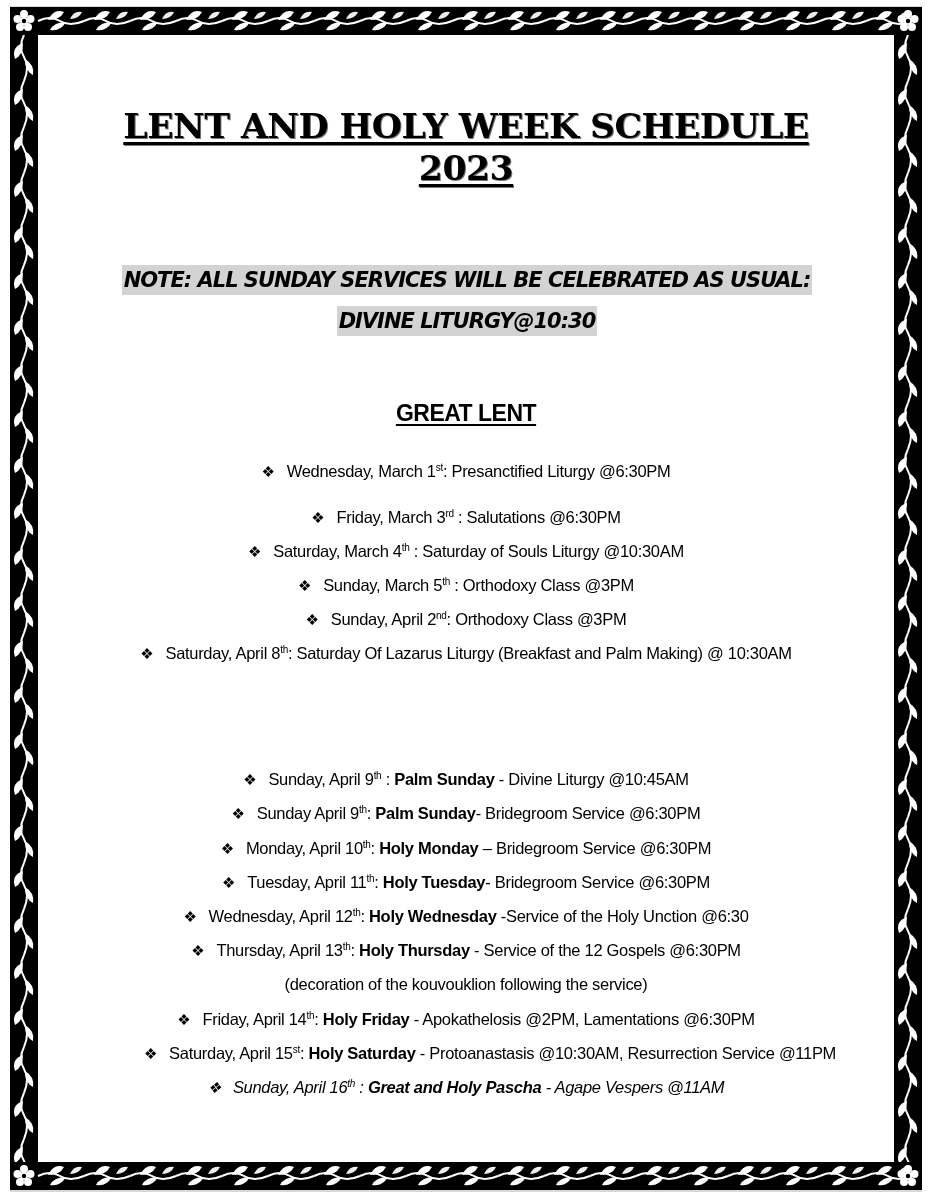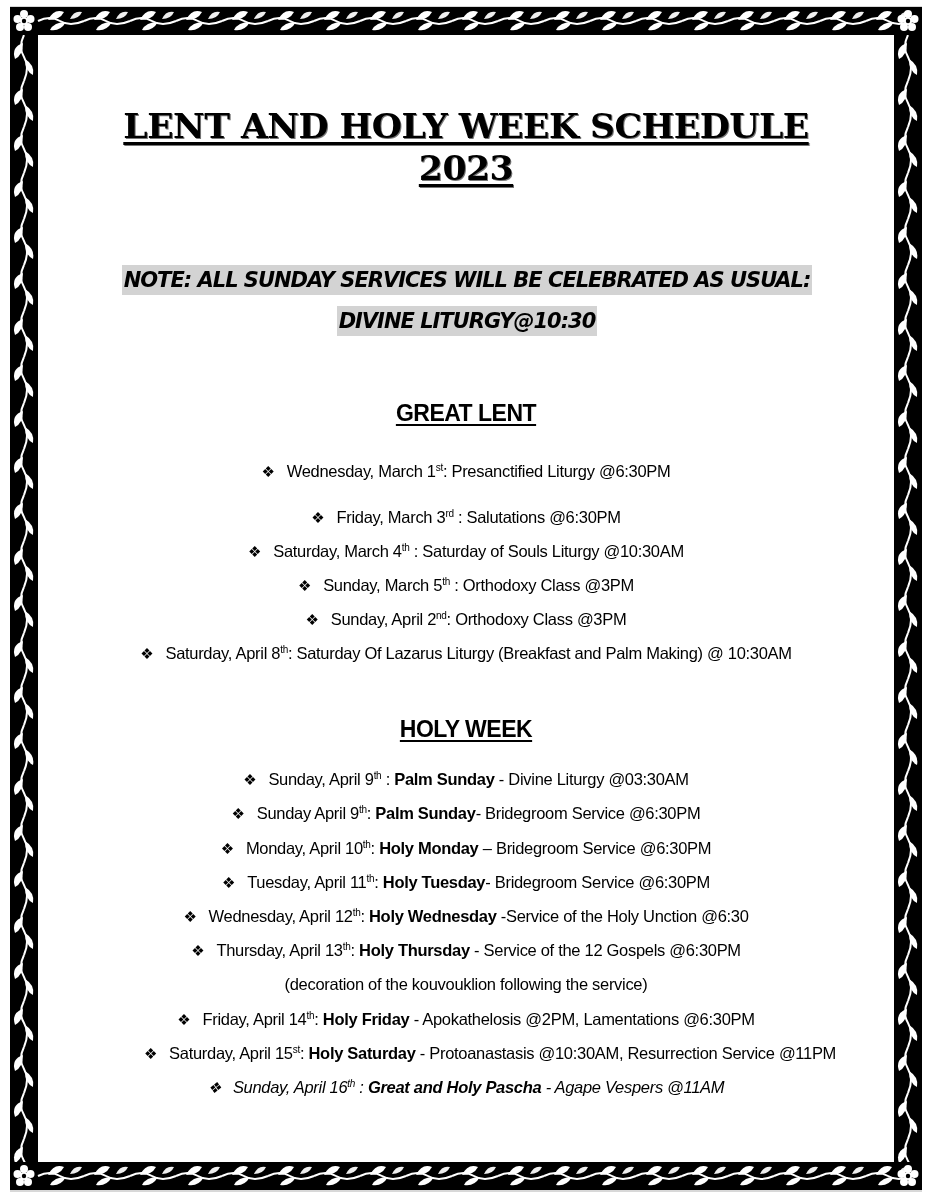--- a/index.html
+++ b/index.html
@@ -210,24 +210,23 @@
 
   <div id="lent-list">
       <div class="item" style="top: 427px;"><span class="bullet">❖</span><span>Wednesday, March 1</span><sup>st</sup><span>: </span><span>Presanctified Liturgy @6:30PM</span></div>
       <div class="item" style="top: 473px;"><span class="bullet">❖</span><span>Friday, March 3</span><sup>rd</sup><span> : </span><span>Salutations @6:30PM</span></div>
       <div class="item" style="top: 507px;"><span class="bullet">❖</span><span>Saturday, March 4</span><sup>th</sup><span> : </span><span>Saturday of Souls Liturgy @10:30AM</span></div>
       <div class="item" style="top: 541px;"><span class="bullet">❖</span><span>Sunday, March 5</span><sup>th</sup><span> : </span><span>Orthodoxy Class @3PM</span></div>
       <div class="item" style="top: 575px;"><span class="bullet">❖</span><span>Sunday, April 2</span><sup>nd</sup><span>: </span><span>Orthodoxy Class @3PM</span></div>
       <div class="item" style="top: 609px;"><span class="bullet">❖</span><span>Saturday, April 8</span><sup>th</sup><span>: </span><span>Saturday Of Lazarus Liturgy (Breakfast and Palm Making) @ 10:30AM</span></div>
     </div>
 
-  <div class="section-heading" style="top:681px;">HOLY WEEK</div>
 
   <div id="week-list">
-      <div class="item" style="top: 735px;"><span class="bullet">❖</span><span>Sunday, April 9</span><sup>th</sup><span> : </span><b>Palm Sunday</b><span> - Divine Liturgy @03:30AM</span></div>
+      <div class="item" style="top: 735px;"><span class="bullet">❖</span><span>Sunday, April 9</span><sup>th</sup><span> : </span><b>Palm Sunday</b><span> - Divine Liturgy @10:45AM</span></div>
       <div class="item" style="top: 769px;"><span class="bullet">❖</span><span>Sunday April 9</span><sup>th</sup><span>: </span><b>Palm Sunday</b><span>- Bridegroom Service @6:30PM</span></div>
       <div class="item" style="top: 804px;"><span class="bullet">❖</span><span>Monday, April 10</span><sup>th</sup><span>: </span><b>Holy Monday</b><span> – Bridegroom Service @6:30PM</span></div>
       <div class="item" style="top: 838px;"><span class="bullet">❖</span><span>Tuesday, April 11</span><sup>th</sup><span>: </span><b>Holy Tuesday</b><span>- Bridegroom Service @6:30PM</span></div>
       <div class="item" style="top: 872px;"><span class="bullet">❖</span><span>Wednesday, April 12</span><sup>th</sup><span>: </span><b>Holy Wednesday</b><span> -Service of the Holy Unction @6:30</span></div>
       <div class="item" style="top: 906px;"><span class="bullet">❖</span><span>Thursday, April 13</span><sup>th</sup><span>: </span><b>Holy Thursday</b><span> - Service of the 12 Gospels @6:30PM</span></div>
       <div class="item" style="top: 940px;">(decoration of the kouvouklion following the service)</div>
       <div class="item" style="top: 975px;"><span class="bullet">❖</span><span>Friday, April 14</span><sup>th</sup><span>: </span><b>Holy Friday</b><span> - Apokathelosis @2PM, Lamentations @6:30PM</span></div>
       <div class="item" style="top: 1009px; padding-left: 24px;"><span class="bullet">❖</span><span>Saturday, April 15</span><sup>st</sup><span>: </span><b>Holy Saturday</b><span> - Protoanastasis @10:30AM, Resurrection Service @11PM</span></div>
       <div class="item" style="top: 1043px; font-style: italic;"><span class="bullet">❖</span><span>Sunday, April 16</span><sup>th</sup><span> : </span><b>Great and Holy Pascha</b><span> - Agape Vespers @11AM</span></div>
     </div>

